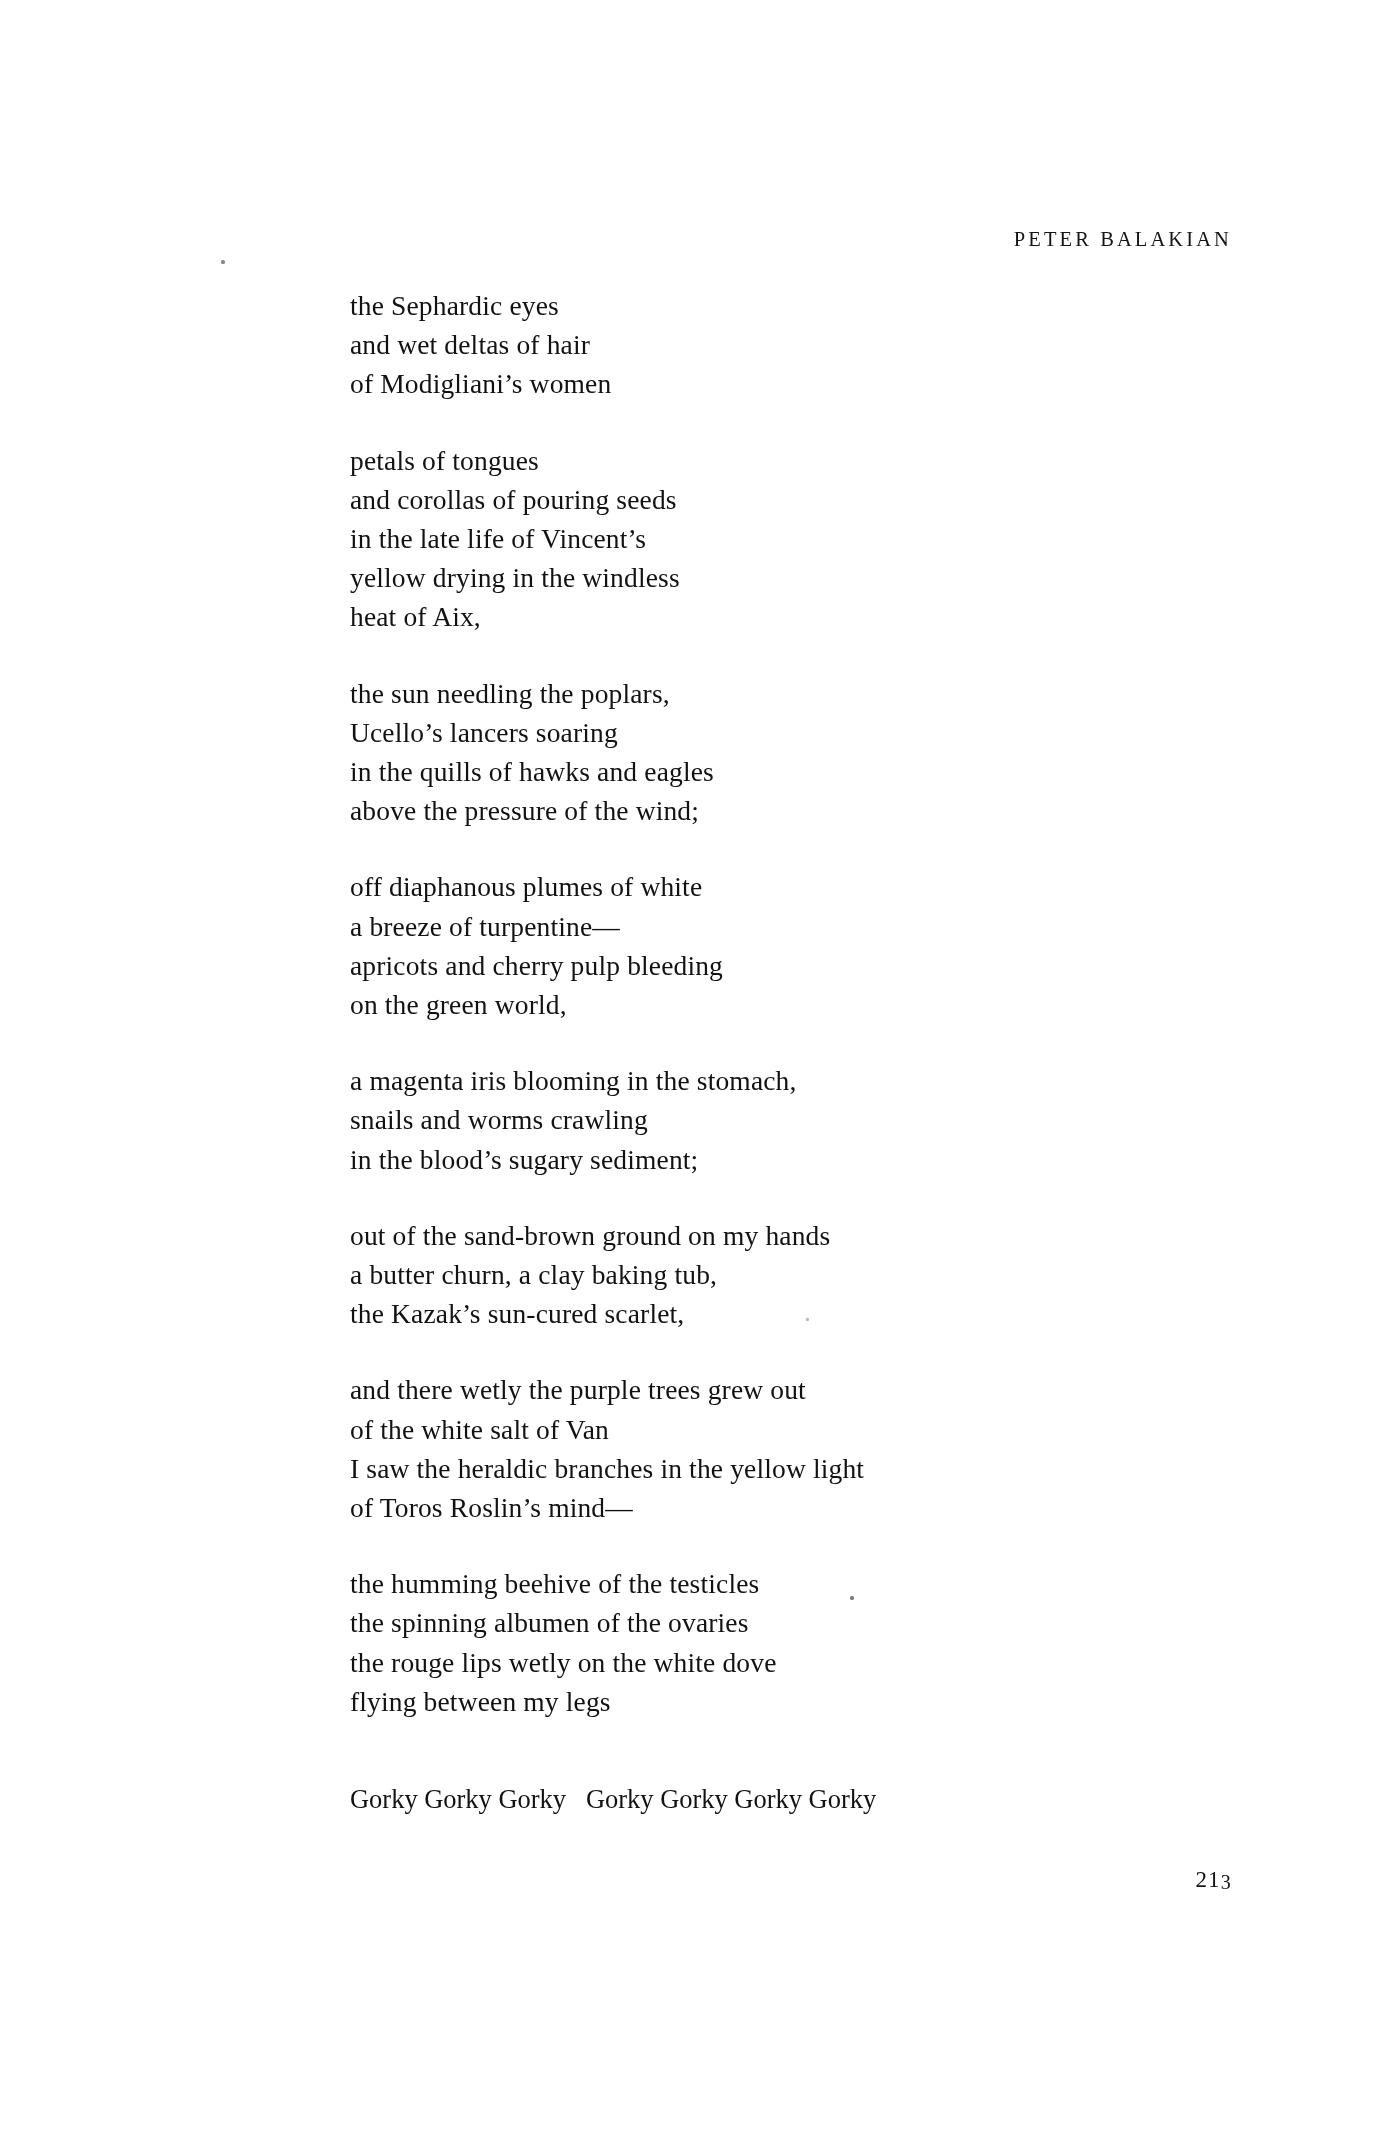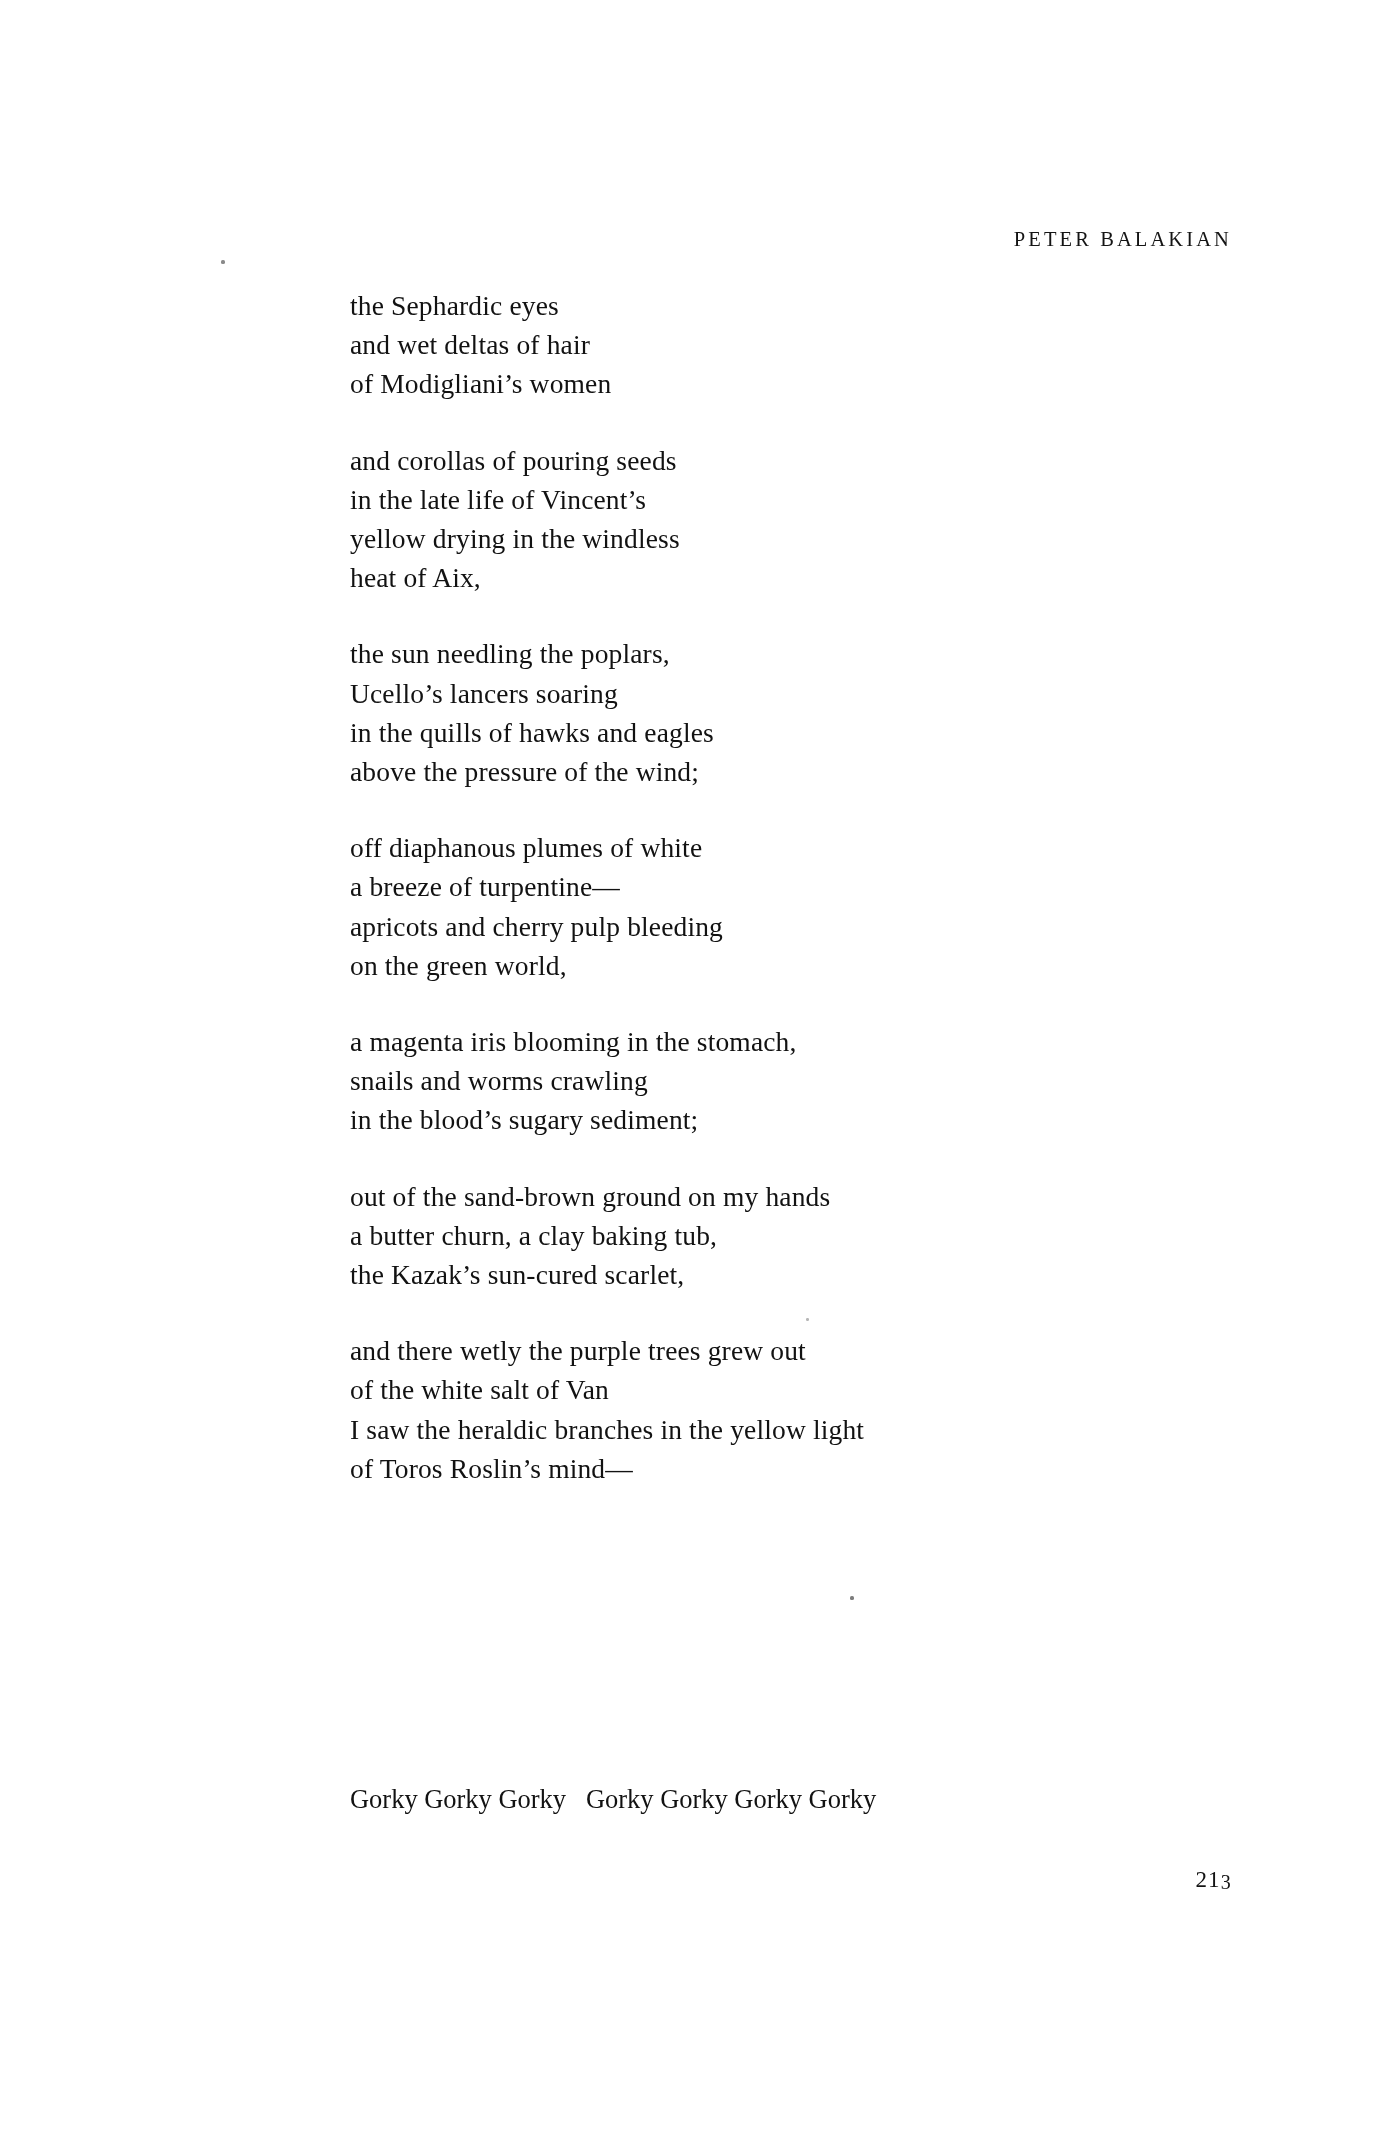--- a/index.html
+++ b/index.html
@@ -119,20 +119,21 @@
 
   <div class="poem">
 
     <div class="stanza">
       <div class="line">the Sephardic eyes</div>
       <div class="line">and wet deltas of hair</div>
       <div class="line">of Modigliani’s women</div>
     </div>
 
     <div class="stanza">
+      <div class="line">petals of tongues</div>
       <div class="line">and corollas of pouring seeds</div>
       <div class="line">in the late life of Vincent’s</div>
       <div class="line">yellow drying in the windless</div>
       <div class="line">heat of Aix,</div>
     </div>
 
     <div class="stanza">
       <div class="line">the sun needling the poplars,</div>
       <div class="line">Ucello’s lancers soaring</div>
       <div class="line">in the quills of hawks and eagles</div>
@@ -158,20 +159,26 @@
       <div class="line">the Kazak’s sun-cured scarlet,</div>
     </div>
 
     <div class="stanza">
       <div class="line">and there wetly the purple trees grew out</div>
       <div class="line">of the white salt of Van</div>
       <div class="line">I saw the heraldic branches in the yellow light</div>
       <div class="line">of Toros Roslin’s mind—</div>
     </div>
 
+    <div class="stanza">
+      <div class="line">the humming beehive of the testicles</div>
+      <div class="line">the spinning albumen of the ovaries</div>
+      <div class="line">the rouge lips wetly on the white dove</div>
+      <div class="line">flying between my legs</div>
+    </div>
 
   </div>
 
   <div class="refrain-block">
     <div class="refrain">Gorky Gorky Gorky   Gorky Gorky Gorky Gorky</div>
   </div>
 
   <div class="folio">
     <span>2</span><span>1</span><span class="fig-lower">3</span>
   </div>

